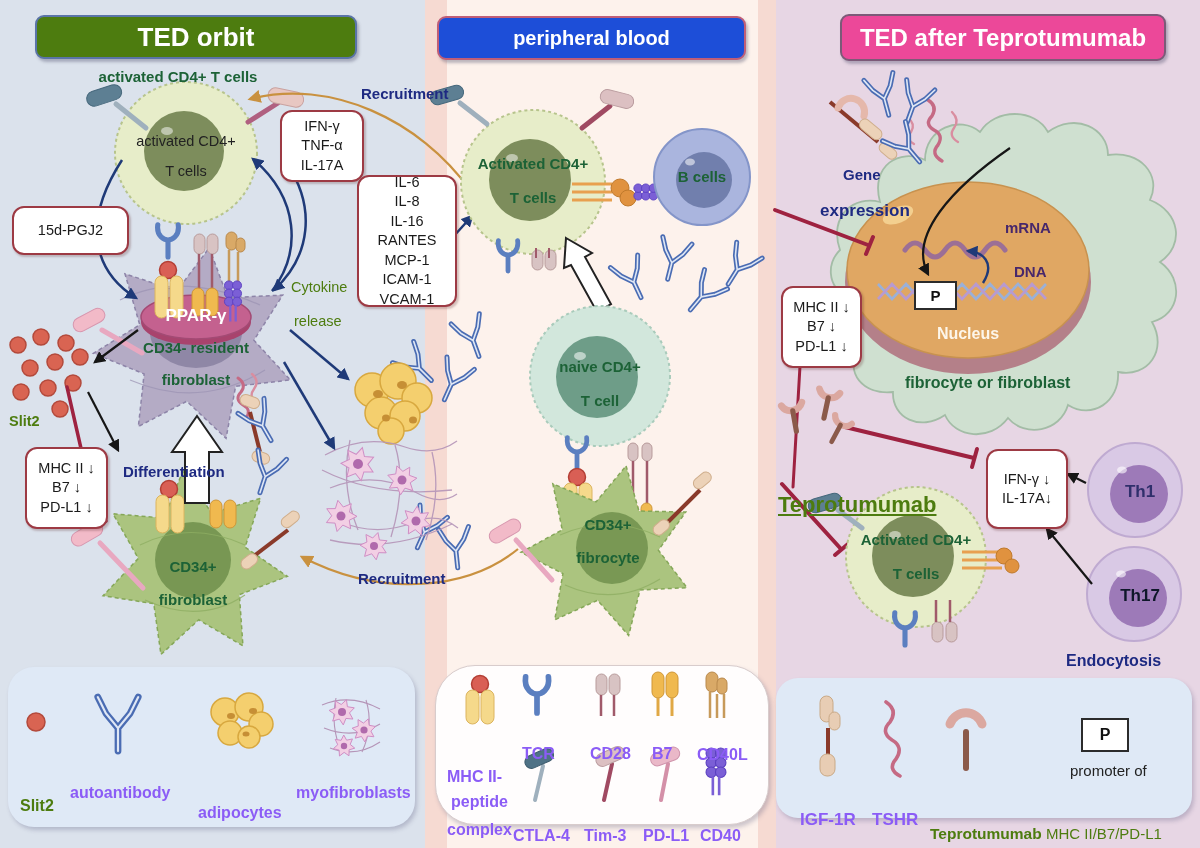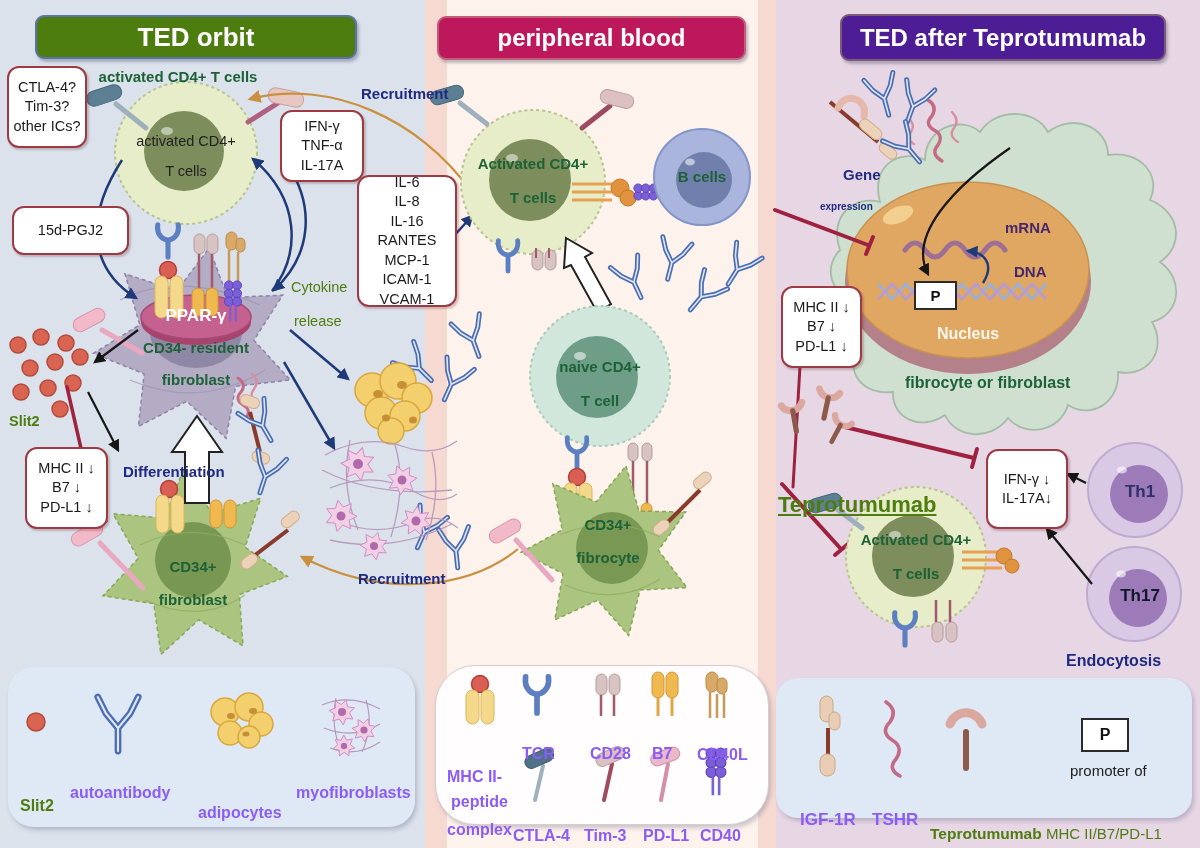--- a/index.html
+++ b/index.html
@@ -468,28 +468,23 @@
       <rect x="820" y="754" width="15" height="22" rx="7" fill="#e8cdb4" stroke="#c9a986"></rect>
     </g>
     <path d="M886,702 q12,8 4,20 q-10,10 2,18 q12,7 4,19 q-9,10 4,17" fill="none" stroke="#c56a84" stroke-width="3.6" stroke-linecap="round"></path>
     <g>
       <path d="M950,724 A 17 17 0 0 1 982,724" fill="none" stroke="#dba8a0" stroke-width="9" stroke-linecap="round"></path>
       <line x1="966" y1="732" x2="966" y2="768" stroke="#8b5a4a" stroke-width="6" stroke-linecap="round"></line>
     </g>
   </svg>
 
   <div class="hdr" style="left:35px;top:15px;width:318px;height:40px;background:#4d7c0f;border:2px solid #5a74a8;font-size:26px;">TED orbit</div>
-  <div class="hdr" style="left:437px;top:16px;width:305px;height:40px;background:#be185d;border:2px solid #c05e77;font-size:24px;">peripheral blood</div>
-  <div class="hdr" style="left:840px;top:14px;width:322px;height:43px;background:#4c1d95;border:2px solid #7c5a78;font-size:24px;">TED after Teprotumumab</div>
-
-  <div class="box" style="left:7px;top:66px;width:76px;height:78px;">
-    <span>CTLA-4?</span>
-    <span>Tim-3?</span>
-    <span>other ICs?</span>
-  </div>
+  <div class="hdr" style="left:437px;top:16px;width:305px;height:40px;background:#1d4ed8;border:2px solid #c05e77;font-size:20px;">peripheral blood</div>
+  <div class="hdr" style="left:840px;top:14px;width:322px;height:43px;background:#ec4899;border:2px solid #7c5a78;font-size:24px;">TED after Teprotumumab</div>
+
   <div class="box" style="left:12px;top:206px;width:113px;height:45px;align-items:center;">
       <span>15d-PGJ2</span>
     </div>
   <div class="box" style="left:280px;top:110px;width:80px;height:68px;">
     <span>IFN-γ</span>
     <span>TNF-α</span>
     <span>IL-17A</span>
   </div>
   <div class="box" style="left:357px;top:175px;width:96px;height:128px;">
     <span>IL-6</span>
@@ -554,21 +549,21 @@
   <div class="t ink" style="left:522px;top:721px;font-size:16px;">TCR</div>
   <div class="t ink" style="left:590px;top:721px;font-size:16px;">CD28</div>
   <div class="t ink" style="left:652px;top:721px;font-size:16px;">B7</div>
   <div class="t ink" style="left:697px;top:722px;font-size:16px;">CD40L</div>
   <div class="t ink" style="left:513px;top:803px;font-size:16px;">CTLA-4</div>
   <div class="t ink" style="left:584px;top:803px;font-size:16px;">Tim-3</div>
   <div class="t ink" style="left:643px;top:803px;font-size:16px;">PD-L1</div>
   <div class="t ink" style="left:700px;top:803px;font-size:16px;">CD40</div>
 
   <div class="t navy" style="left:843px;top:166px;font-size:15px;">Gene</div>
-  <div class="t navy" style="left:820px;top:201px;font-size:10px;">expression</div>
+  <div class="t navy" style="left:820px;top:201px;font-size:17px;">expression</div>
   <div class="t darkp" style="left:1005px;top:219px;font-size:15px;">mRNA</div>
   <div class="t darkp" style="left:1014px;top:263px;font-size:15px;">DNA</div>
   <div class="t center" style="left:910px;top:325px;width:116px;font-size:16px;color:#fdf6ea;">Nucleus</div>
   <div class="t green" style="left:905px;top:374px;font-size:16px;">fibrocyte or fibroblast</div>
   <div class="t red" style="left:778px;top:455px;font-size:22px;text-decoration:underline;">Teprotumumab</div>
   <div class="t green center" style="left:846px;top:531px;width:140px;font-size:15px;">Activated CD4+</div>
   <div class="t green center" style="left:846px;top:565px;width:140px;font-size:15px;">T cells</div>
   <div class="t center" style="left:1105px;top:482px;width:70px;font-size:17px;color:#2f2f6b;">Th1</div>
   <div class="t center" style="left:1100px;top:586px;width:80px;font-size:17px;color:#0f172a;">Th17</div>
   <div class="t navy" style="left:1066px;top:652px;font-size:16px;">Endocytosis</div>

